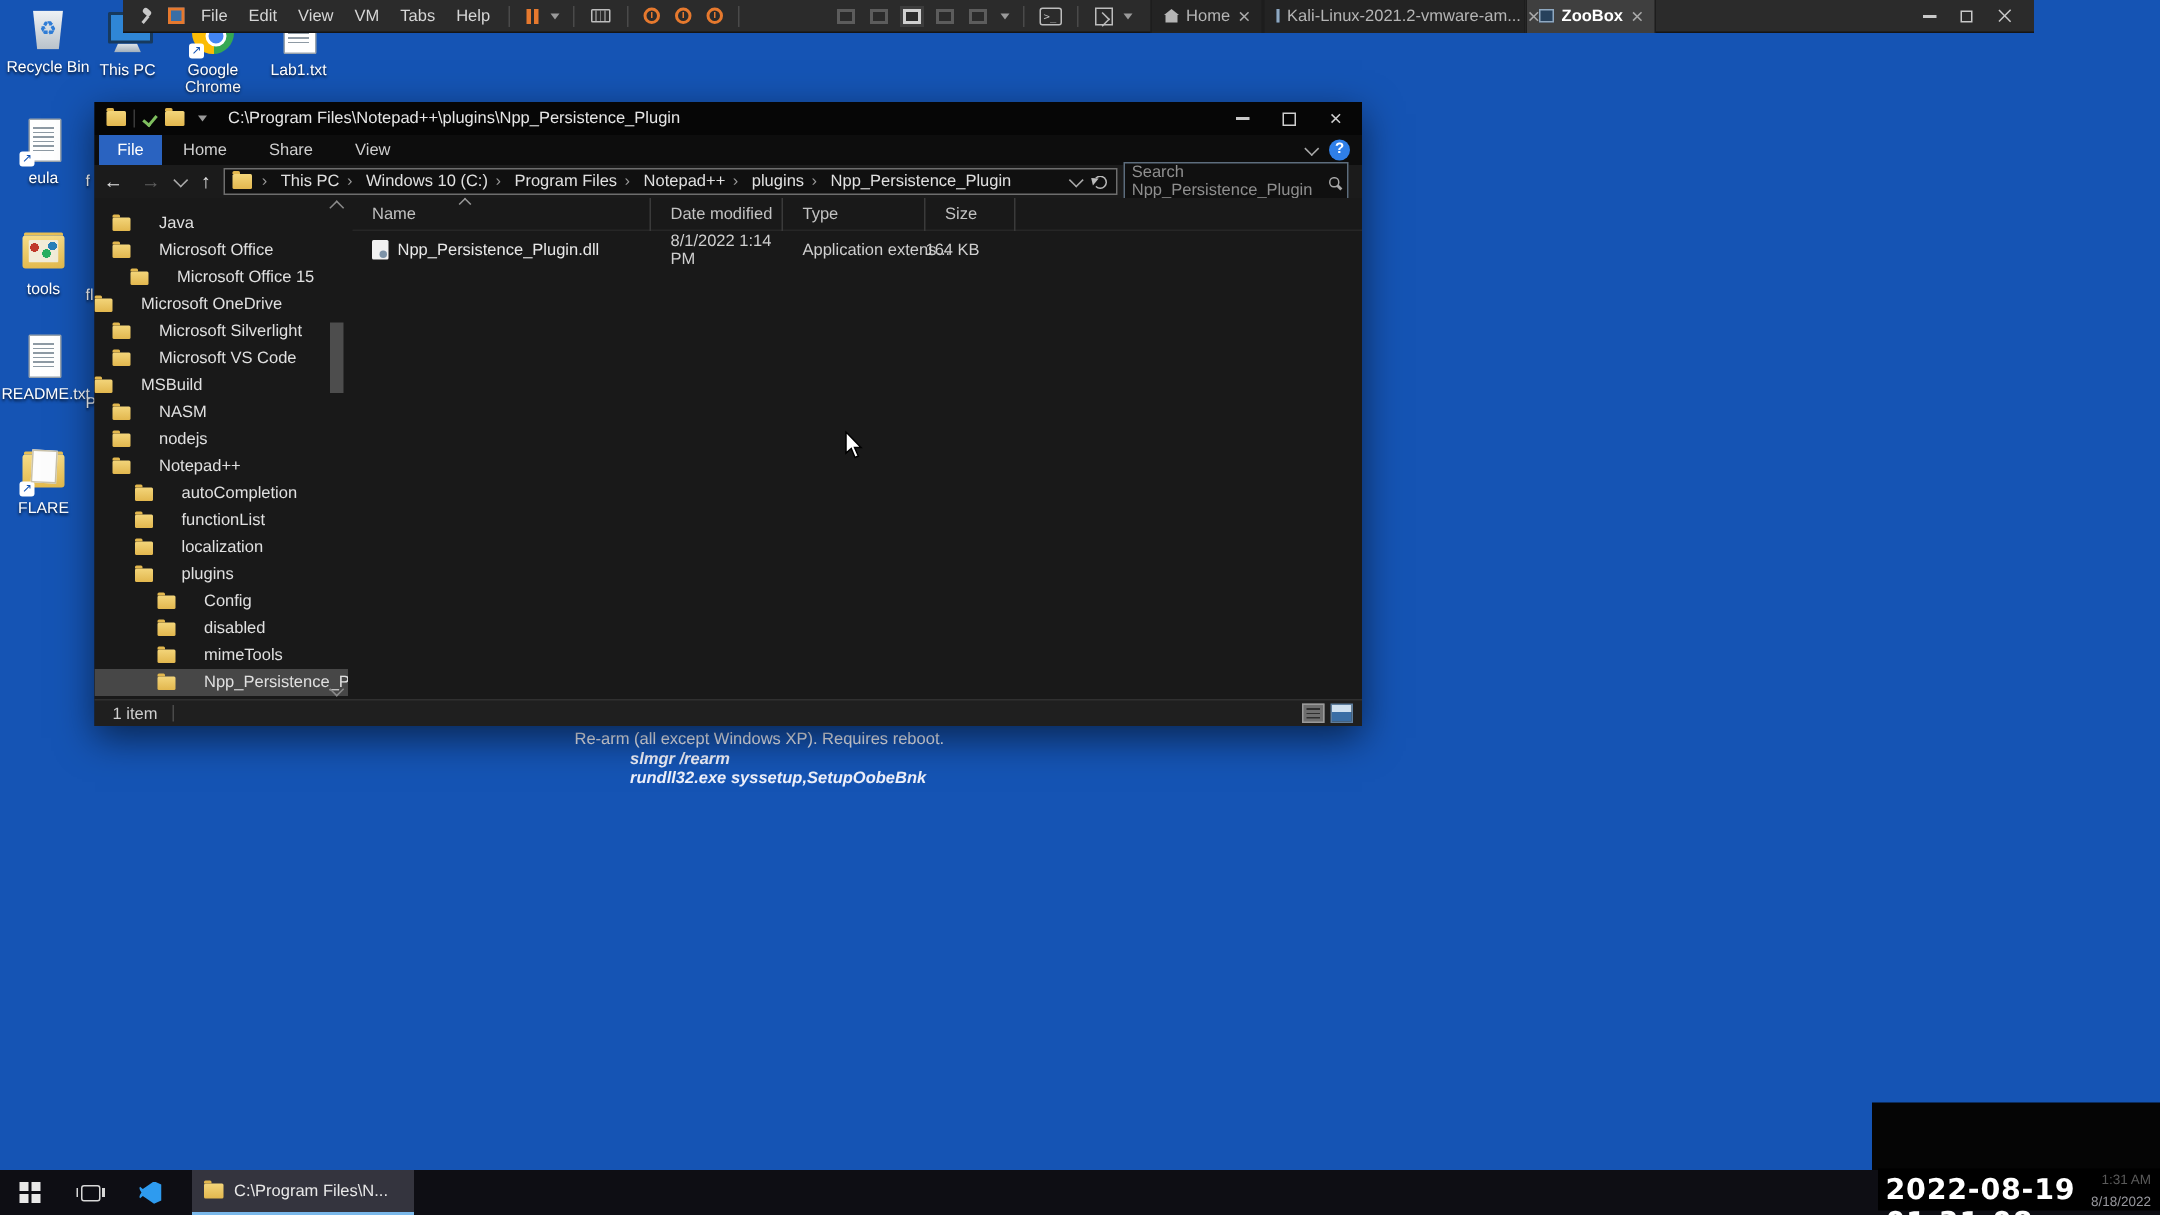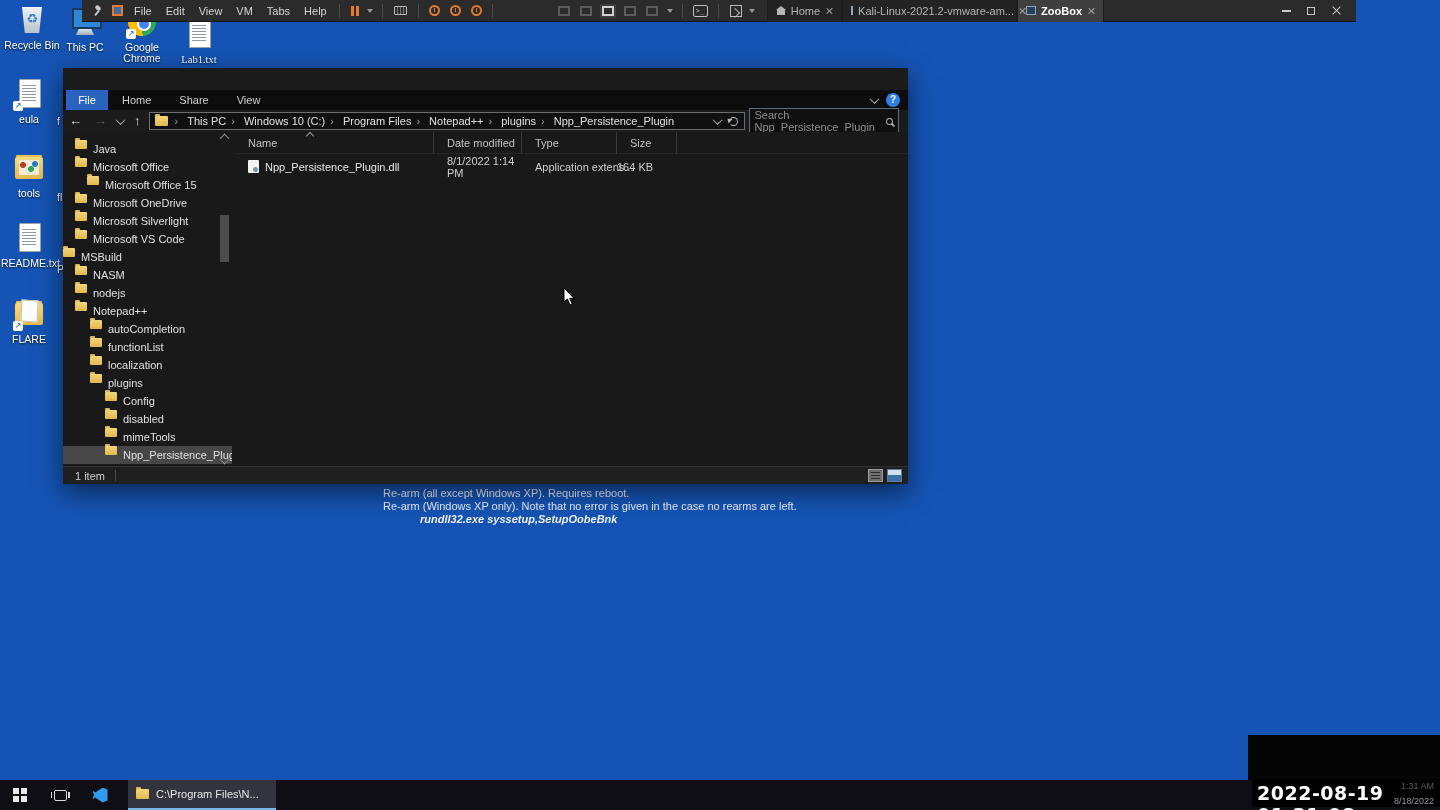--- a/index.html
+++ b/index.html
@@ -98,21 +98,21 @@
   .crumb:last-child .sep{display:none}
   .addr-end{margin-left:auto;display:flex;align-items:center;gap:8px;padding-right:6px}
   .refresh-icon{width:9px;height:9px;border:1.5px solid #bbb;border-left-color:transparent;border-radius:50%;position:relative}
   .refresh-icon::after{content:"";position:absolute;left:-3px;top:-1px;border-top:3px solid transparent;border-bottom:3px solid transparent;border-right:4px solid #bbb;transform:rotate(40deg)}
   .search-box{height:18px;width:150px;background:#101010;border:1px solid #5d6d7d;display:flex;align-items:center;margin-left:4px;padding:12px 5px;color:#8f8f8f}
   .mag-icon{margin-left:auto;width:7px;height:7px;border:1.5px solid #a8a8a8;border-radius:50%;position:relative}
   .mag-icon::after{content:"";position:absolute;right:-3px;bottom:-2px;width:4px;height:1.5px;background:#a8a8a8;transform:rotate(45deg)}
 
   #ex-body{position:absolute;left:0;top:64px;right:0;bottom:18px;background:#191919}
   #nav-pane{position:absolute;left:0;top:0;width:169px;bottom:0;overflow:hidden}
-  .tree-item{height:18px;line-height:18px;display:flex;gap:6px;color:#e0e0e0;white-space:nowrap}
+  .tree-item{height:18px;line-height:18px;display:flex;align-items:center;gap:19px;color:#e0e0e0;white-space:nowrap}
   .tree-item.selected{background:#474747}
   .tree-item .mini-folder{width:12px;height:9px}
   #tree-scrollbar{position:absolute;right:3px;top:0;bottom:0;width:9px}
   .scroll-thumb{position:absolute;left:0;width:9px;background:#4d4d4d}
   .scroll-arrow{position:absolute;left:1px;width:7px;height:7px;border-right:1.5px solid #8a8a8a;border-bottom:1.5px solid #8a8a8a}
   .scroll-arrow.up{top:3px;transform:rotate(-135deg)}
   .scroll-arrow.down{bottom:3px;transform:rotate(45deg)}
 
   #file-pane{position:absolute;left:172px;top:0;right:0;bottom:0}
   #col-headers{display:flex;height:22px;align-items:center;color:#c2c2c2;border-bottom:1px solid #262626;position:relative}
@@ -180,21 +180,21 @@
       <div class="dt-icon" data-icon="computer" style="left: 57px; top: 5px;">
         <div class="dicon"></div>
         <div class="dlabel">This PC</div>
       </div>
       <div class="dt-icon" data-icon="chrome" style="left: 114px; top: 5px;">
         <div class="dicon">
           <span class="badge" style="display: block;">↗</span>
         </div>
         <div class="dlabel">Google Chrome</div>
       </div>
-      <div class="dt-icon" data-icon="text-file" style="left: 171px; top: 17px; font-family: Liberation Serif, serif;">
+      <div class="dt-icon" data-icon="text-file" style="left: 171px; top: 5px;">
         <div class="dicon"></div>
         <div class="dlabel">Lab1.txt</div>
       </div>
       <div class="dt-icon" data-icon="doc-shortcut" style="left: 1px; top: 77px;">
         <div class="dicon">
           <span class="badge" style="display: block;">↗</span>
         </div>
         <div class="dlabel">eula</div>
       </div>
       <div class="dt-icon" data-icon="folder-tools" style="left: 1px; top: 151px;">
@@ -217,21 +217,21 @@
 
   <div class="clip-label" style="left: 57px; top: 115px;">f</div>
       <div class="clip-label" style="left: 57px; top: 191px;">fl</div>
       <div class="clip-label" style="left: 57px; top: 263px;">P</div>
     </div>
 
   <div id="notes">
     <div>
 
     <div class="line normal">Re-arm (all except Windows XP). Requires reboot.</div>
-        <div class="line normal">Re-arm (Windows XP only). Note that no error is given in the case no rearms are left.</div>
+        <div class="line cmd">slmgr /rearm</div>
         <div class="line cmd">rundll32.exe syssetup,SetupOobeBnk</div>
         <div class="line gap"></div>
       </div>
   </div>
 </div>
 
 <div id="vmbar">
   <span class="pin-icon"></span>
   <span class="lib-icon"></span>
   <div style="display:flex">
@@ -285,20 +285,35 @@
     </div>
 
   <div class="vm-winbtns">
     <span class="min-glyph"></span>
     <span class="restore-glyph"></span>
     <span class="x-glyph bigx"></span>
   </div>
 </div>
 
 <div id="explorer">
+  <div id="ex-titlebar">
+    <div class="qat">
+      <span class="mini-folder"></span>
+      <span class="qat-sep"></span>
+      <span class="check-glyph"></span>
+      <span class="mini-folder"></span>
+      <span class="caret"></span>
+    </div>
+    <span id="ex-title">C:\Program Files\Notepad++\plugins\Npp_Persistence_Plugin</span>
+    <div class="ex-winbtns">
+      <span class="min-glyph"></span>
+      <span class="ex-max"></span>
+      <span class="x-glyph smallx"></span>
+    </div>
+  </div>
 
   <div id="ex-ribbon">
     <span class="file-tab">File</span>
     <span class="ribbon-tab">Home</span>
     <span class="ribbon-tab">Share</span>
     <span class="ribbon-tab">View</span>
     <div class="ribbon-right">
       <span class="chev-down"></span>
       <span class="help-icon">?</span>
     </div>
@@ -360,21 +375,21 @@
             <span>Java</span>
           </div>
           <div class="tree-item" style="padding-left: 12px;">
             <span class="mini-folder"></span>
             <span>Microsoft Office</span>
           </div>
           <div class="tree-item" style="padding-left: 24px;">
             <span class="mini-folder"></span>
             <span>Microsoft Office 15</span>
           </div>
-          <div class="tree-item" style="padding-left: 12px;">
+          <div class="tree-item" style="padding-left: 0;">
             <span class="mini-folder"></span>
             <span>Microsoft OneDrive</span>
           </div>
           <div class="tree-item" style="padding-left: 12px;">
             <span class="mini-folder"></span>
             <span>Microsoft Silverlight</span>
           </div>
           <div class="tree-item" style="padding-left: 12px;">
             <span class="mini-folder"></span>
             <span>Microsoft VS Code</span>

